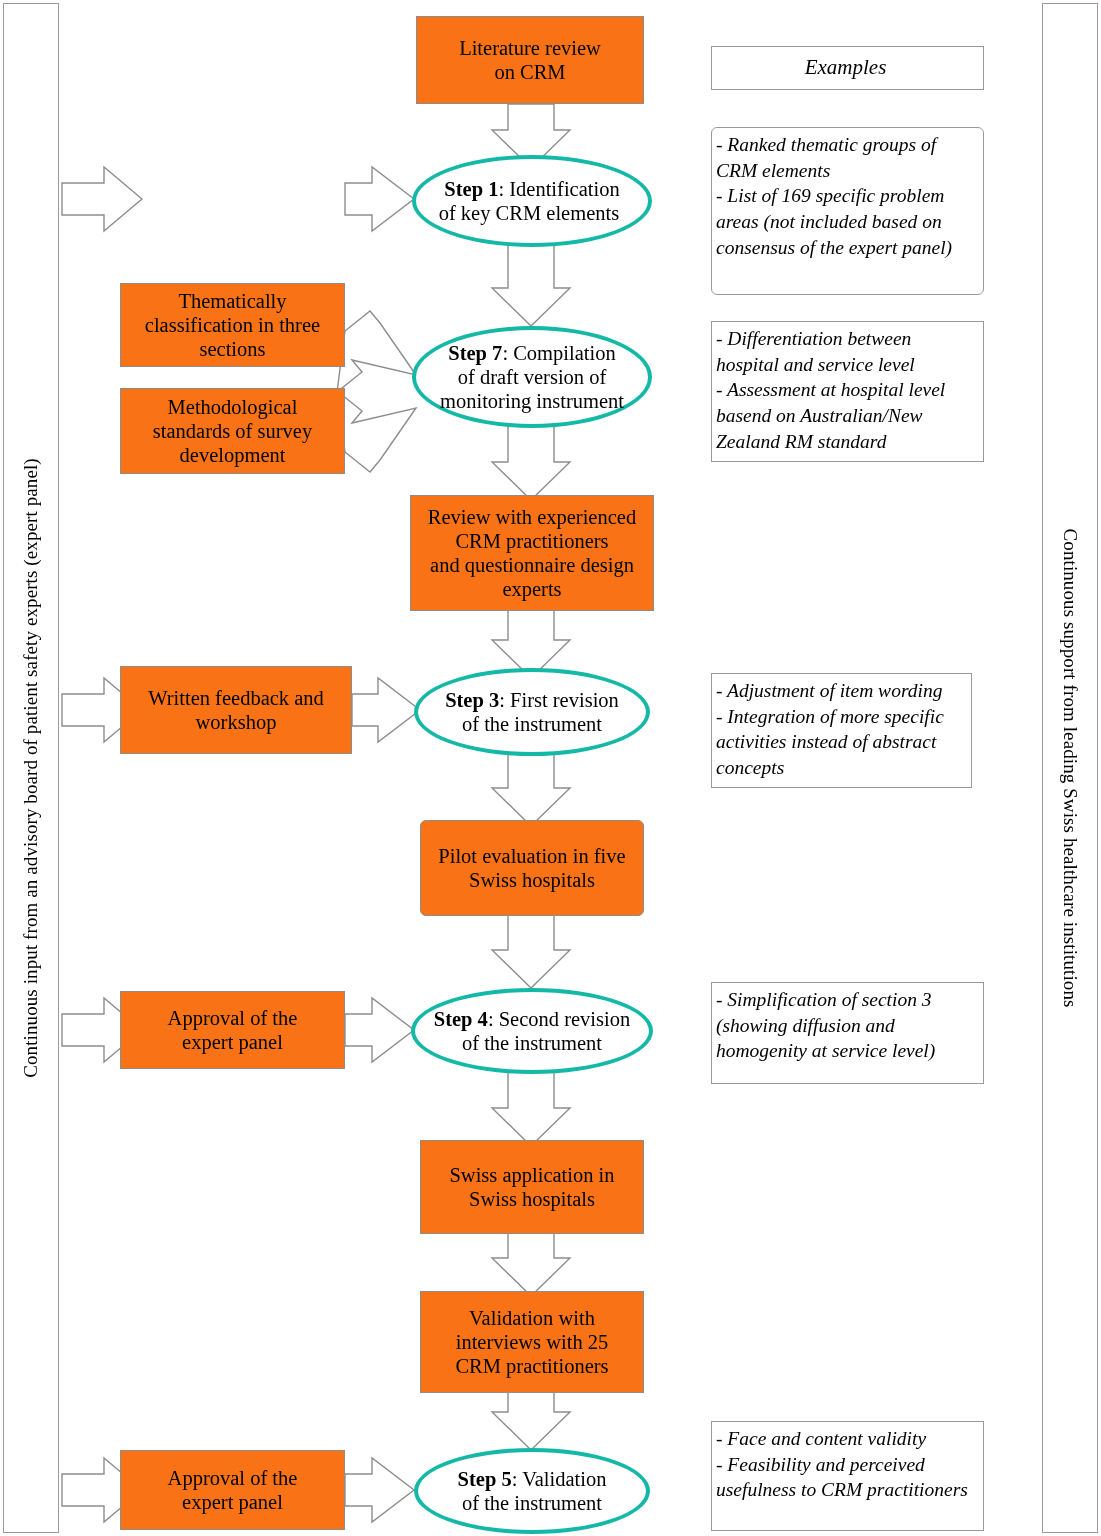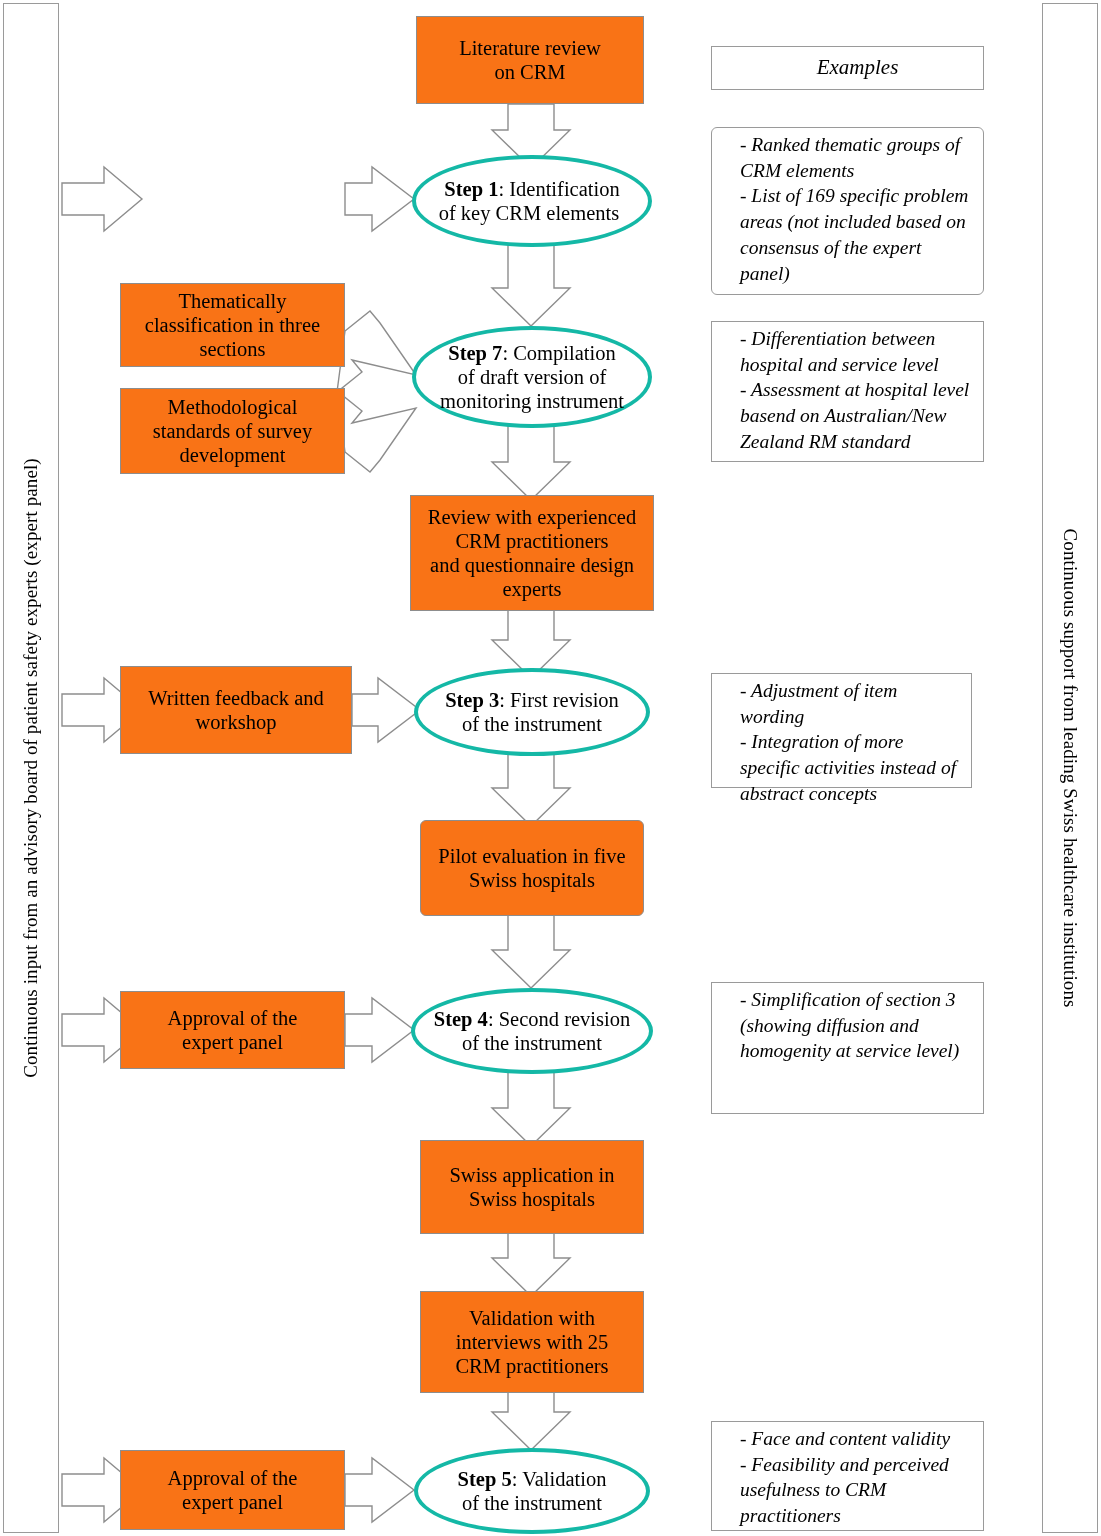--- a/index.html
+++ b/index.html
@@ -42,21 +42,21 @@
     background:#fff;
   }
   .ex-box{
     position:absolute;
     box-sizing:border-box;
     border:1px solid #9a9a9a;
     background:#fff;
     font-style:italic;
     font-size:19.5px;
     line-height:1.32;
-    padding:4px 8px 4px 28px;
+    padding:4px 8px 4px 4px;
     text-align:left;
     color:#000;
   }
   .ex-head{
     text-align:center;
     font-style:italic;
     display:flex;
     align-items:center;
     justify-content:center;
     font-size:21px;
@@ -256,21 +256,21 @@
   <div class="ex-box" style="left:711px; top:321px; width:273px; height:141px;">
     <span class="ex-line">- Differentiation between hospital and service level</span>
     <span class="ex-line">- Assessment at hospital level basend on Australian/New Zealand RM standard</span>
   </div>
 
   <div class="ex-box" style="left:711px; top:673px; width:261px; height:115px;">
     <span class="ex-line">- Adjustment of item wording</span>
     <span class="ex-line">- Integration of more specific activities instead of abstract concepts</span>
   </div>
 
-  <div class="ex-box" style="left:711px; top:982px; width:273px; height:132px;">
+  <div class="ex-box" style="left:711px; top:982px; width:273px; height:102px;">
     <span class="ex-line">- Simplification of section 3 (showing diffusion and homogenity at service level)</span>
   </div>
 
   <div class="ex-box" style="left:711px; top:1421px; width:273px; height:110px;">
     <span class="ex-line">- Face and content validity</span>
     <span class="ex-line">- Feasibility and perceived usefulness to CRM practitioners</span>
   </div>
 
 </div>
 

